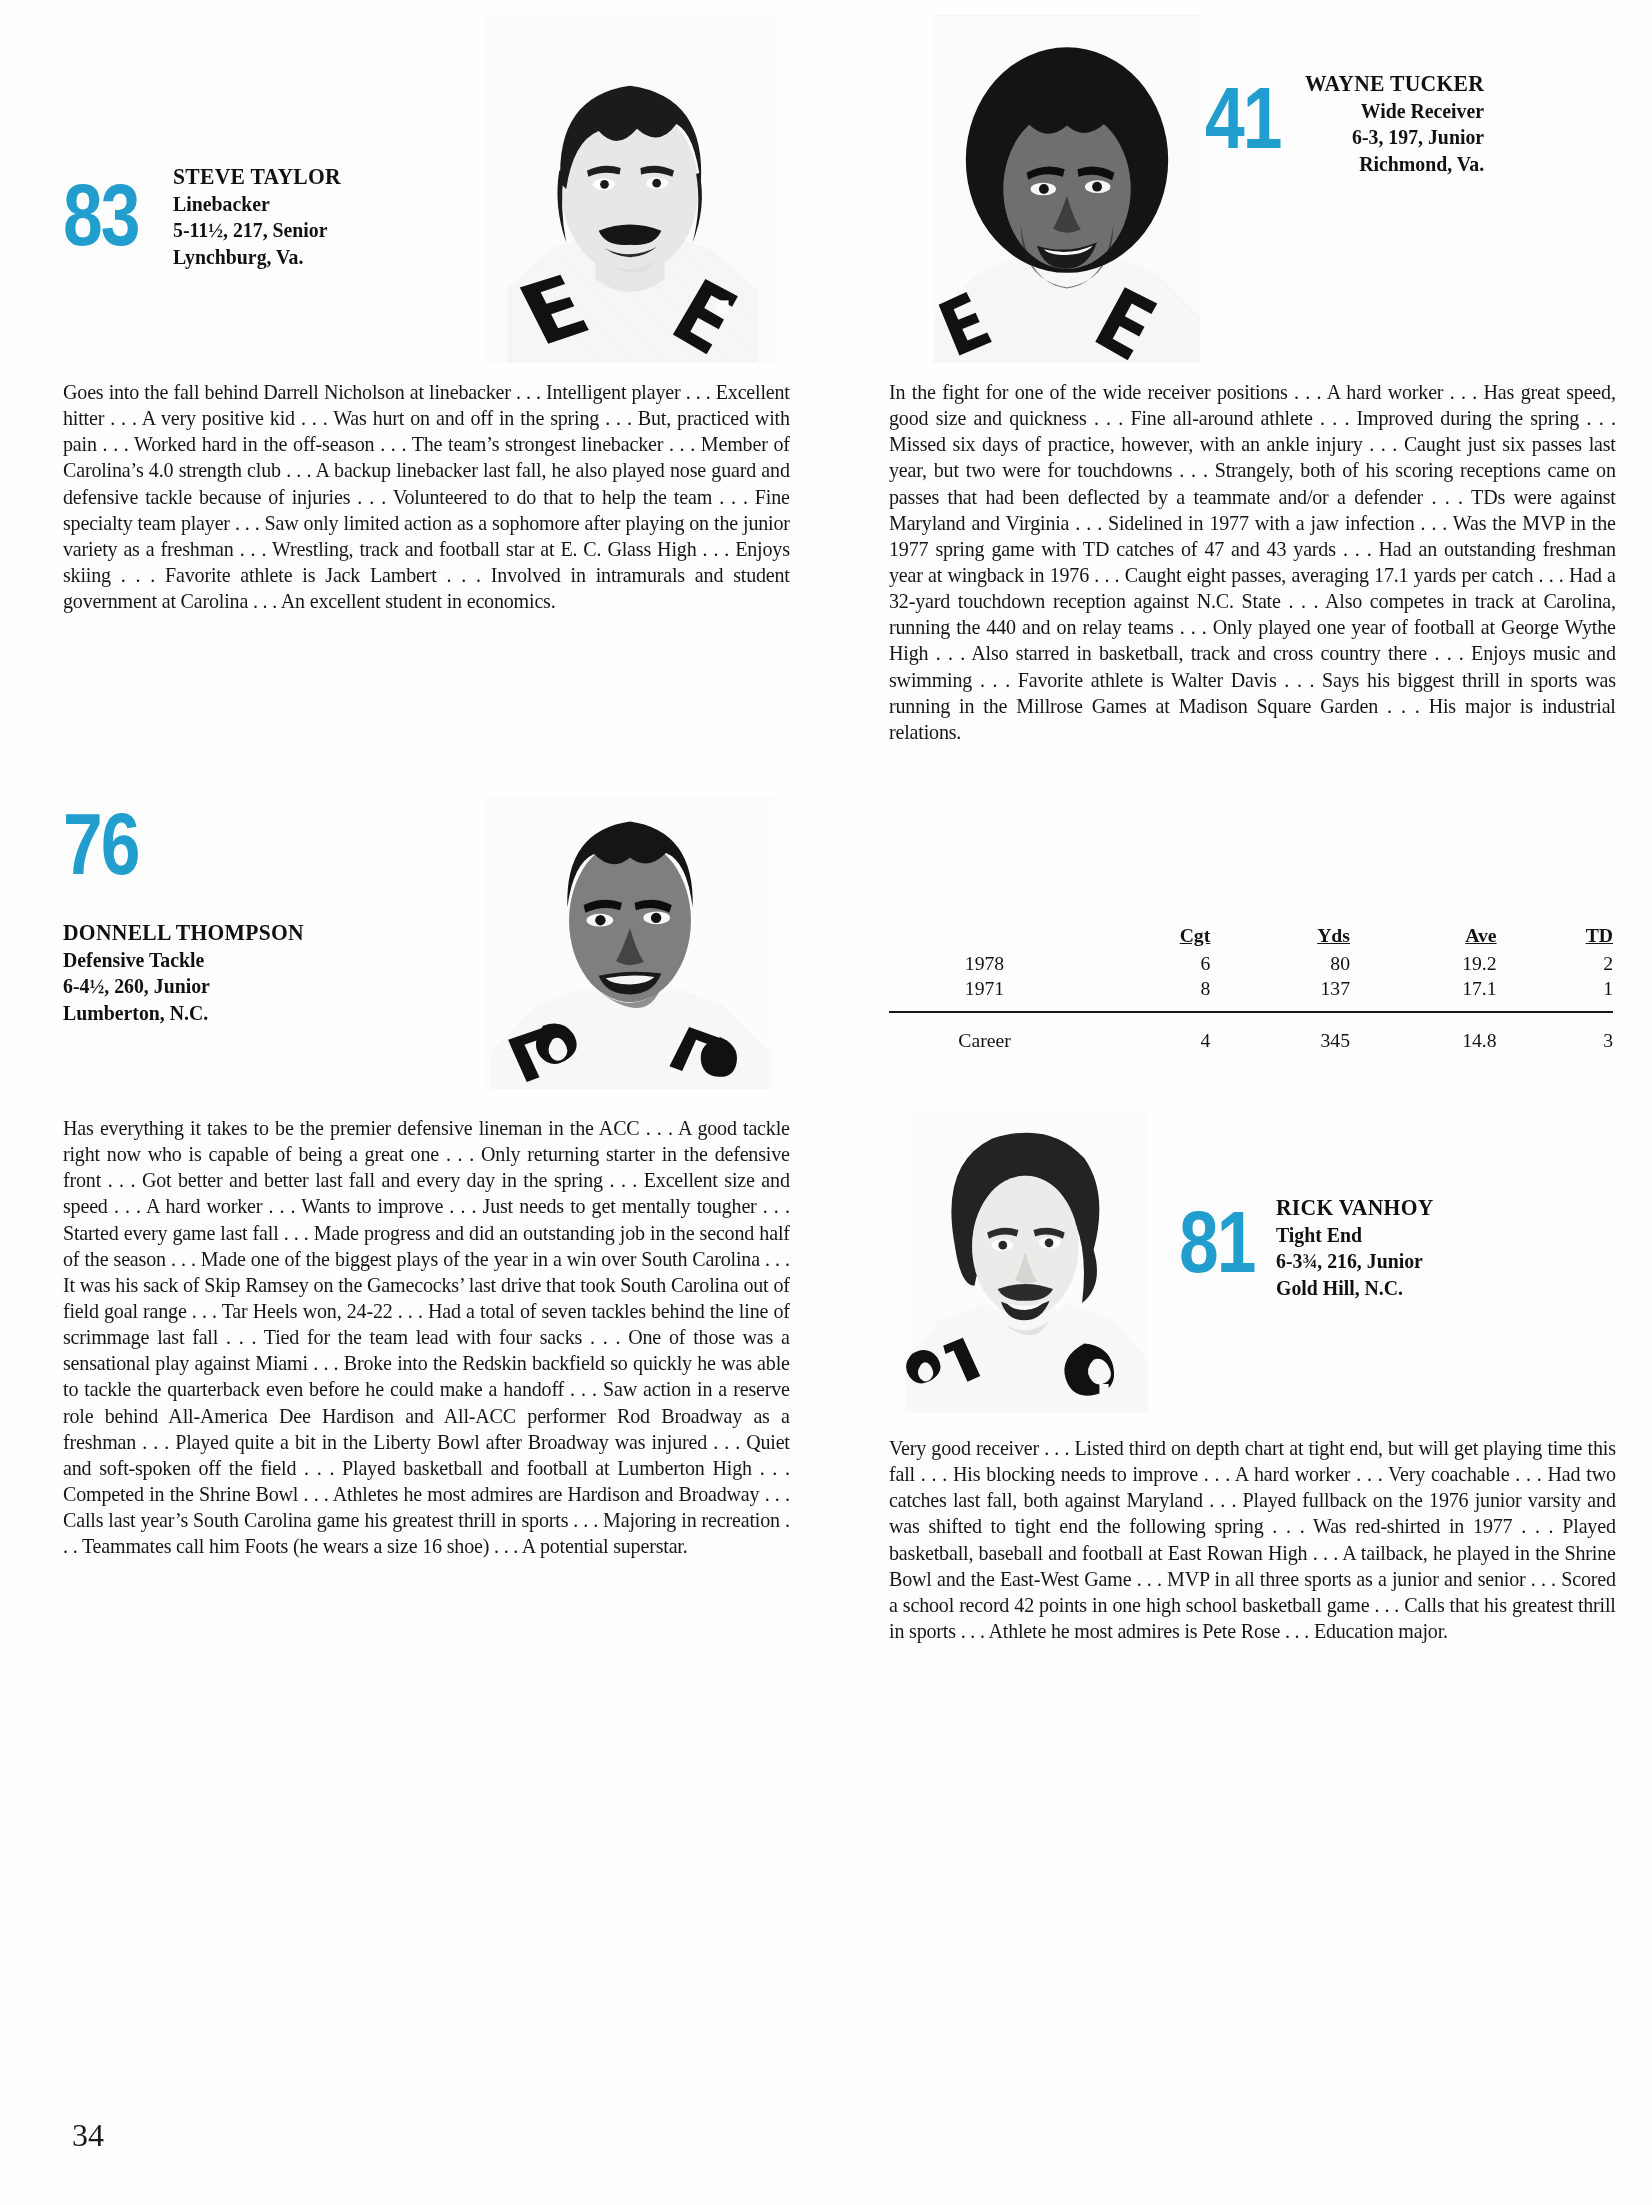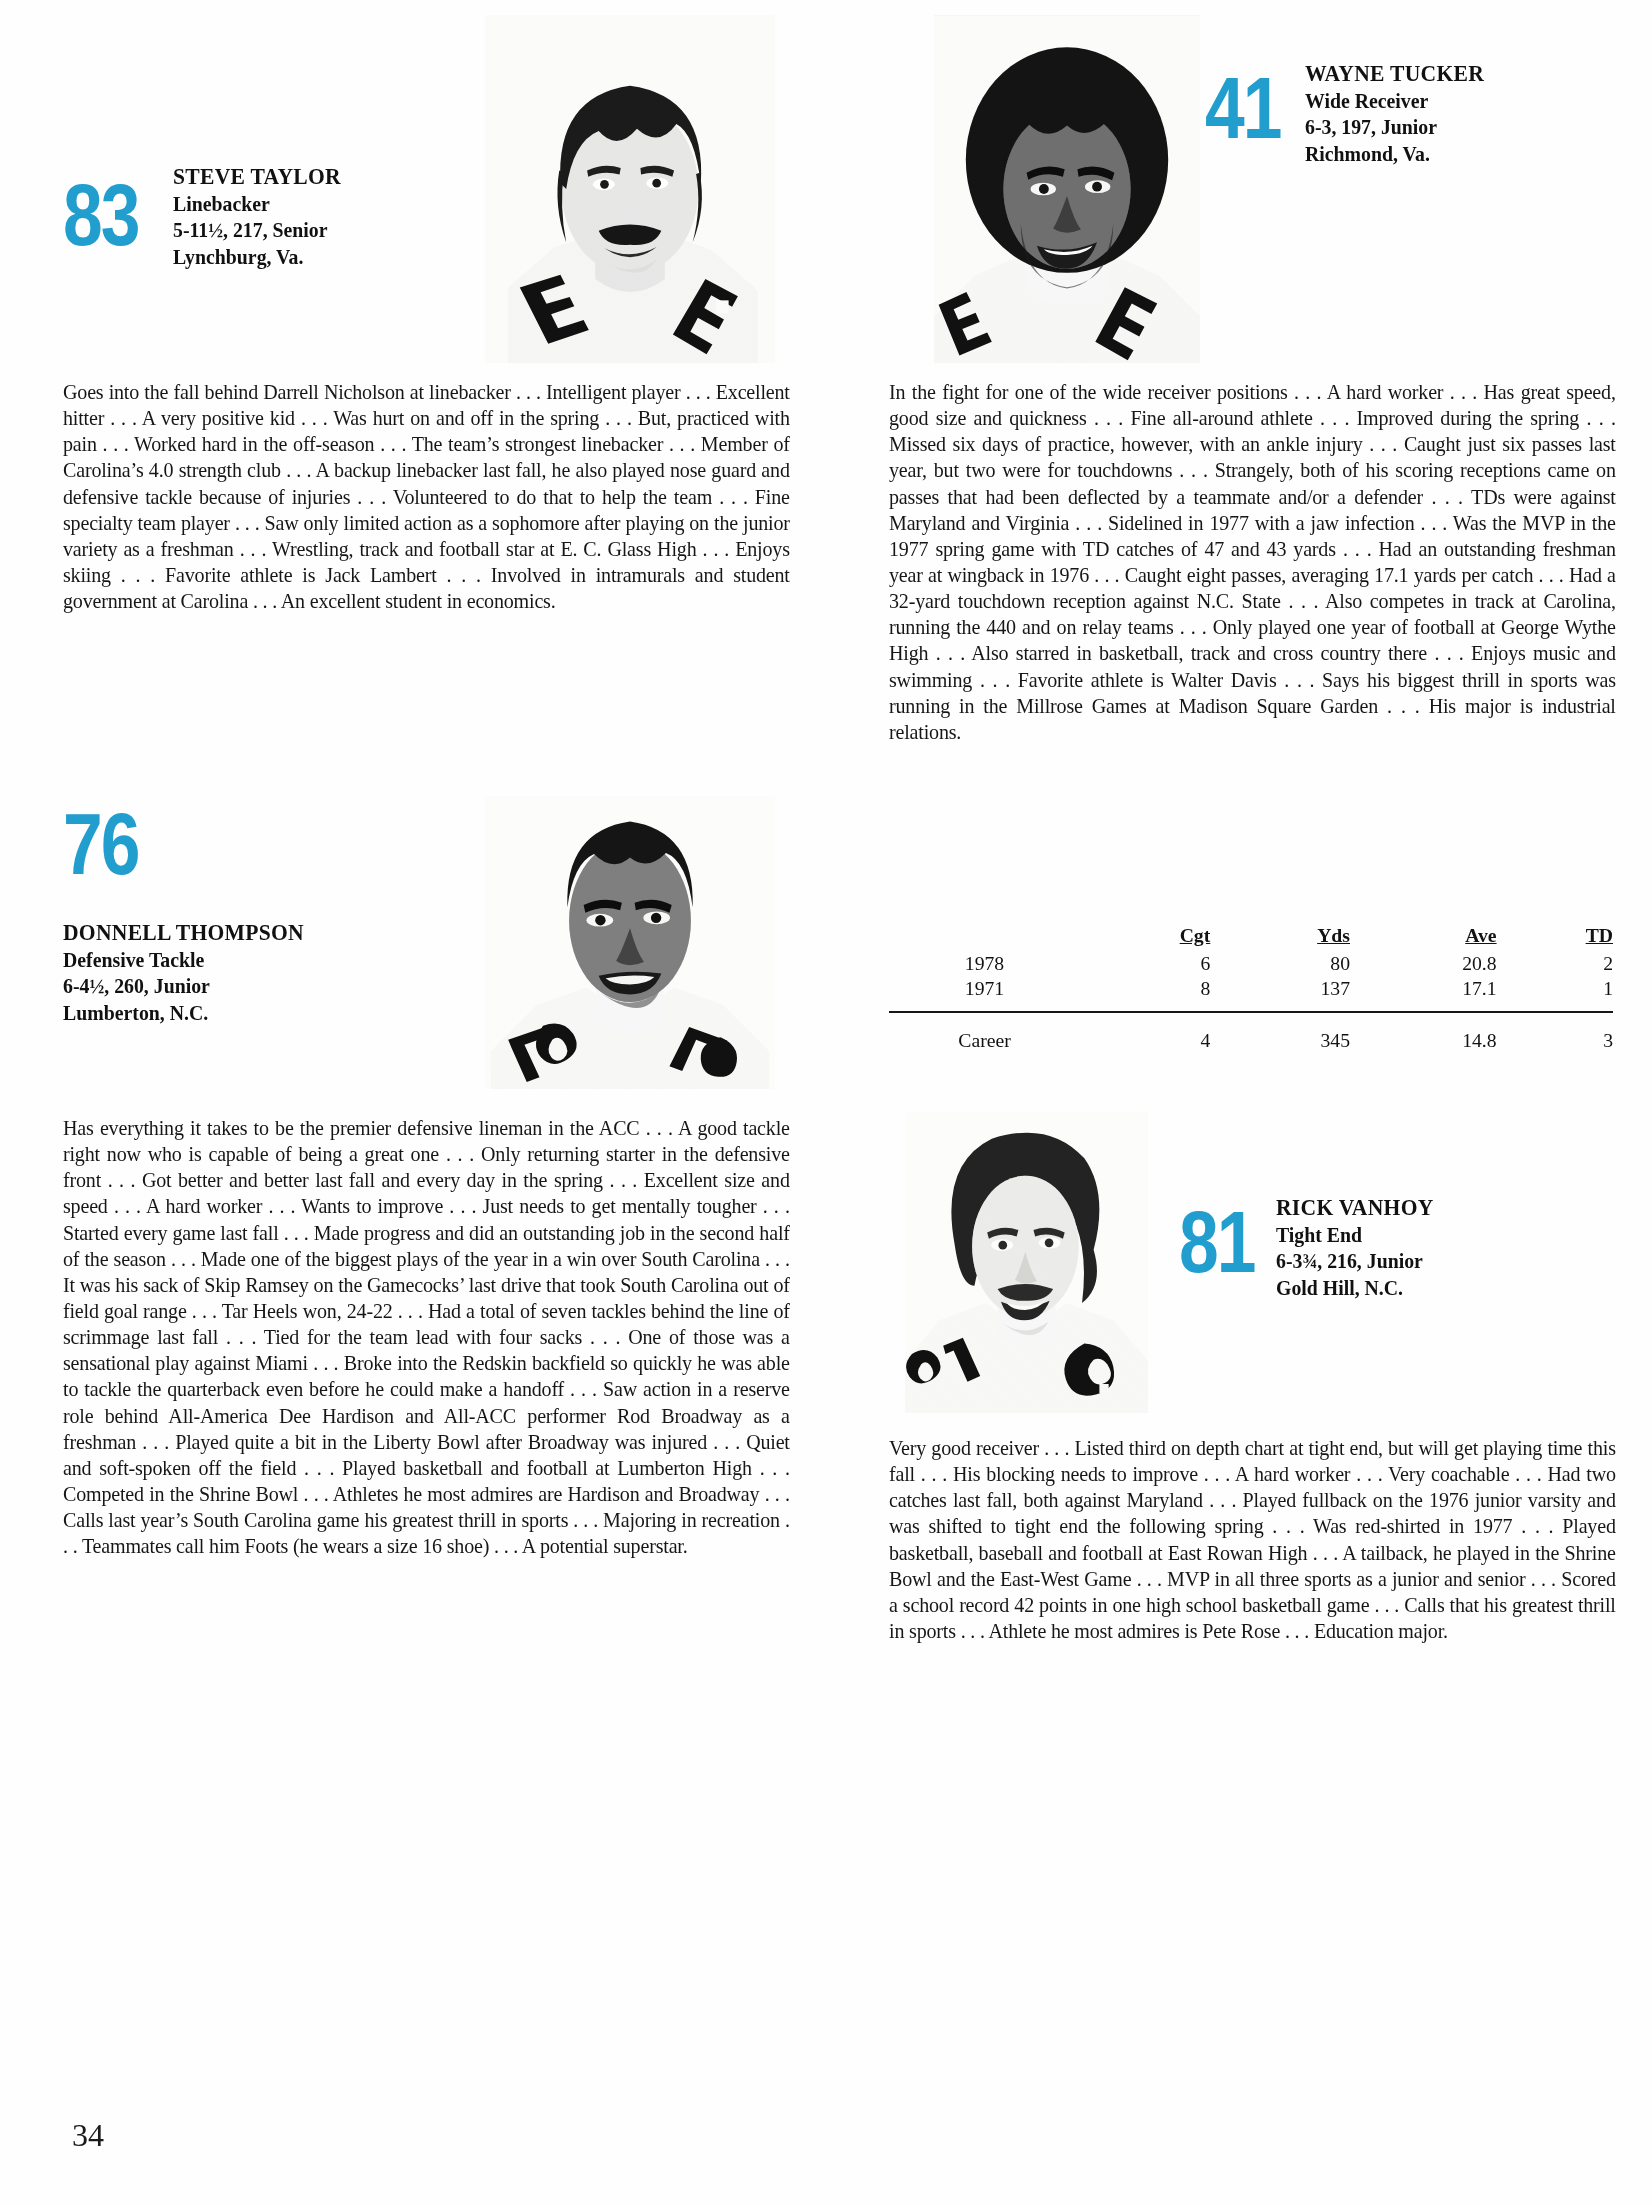--- a/index.html
+++ b/index.html
@@ -350,21 +350,21 @@
         <span class="pline">Lumberton, N.C.</span>
       </div>
     </div>
 
     <div class="bio" style="position:absolute; left:0; top:1115px;">Has everything it takes to be the premier defensive lineman in the ACC . . . A good tackle right now who is capable of being a great one . . . Only returning starter in the defensive front . . . Got better and better last fall and every day in the spring . . . Excellent size and speed . . . A hard worker . . . Wants to improve . . . Just needs to get mentally tougher . . . Started every game last fall . . . Made progress and did an outstanding job in the second half of the season . . . Made one of the biggest plays of the year in a win over South Carolina . . . It was his sack of Skip Ramsey on the Gamecocks’ last drive that took South Carolina out of field goal range . . . Tar Heels won, 24-22 . . . Had a total of seven tackles behind the line of scrimmage last fall . . . Tied for the team lead with four sacks . . . One of those was a sensational play against Miami . . . Broke into the Redskin backfield so quickly he was able to tackle the quarterback even before he could make a handoff . . . Saw action in a reserve role behind All-America Dee Hardison and All-ACC performer Rod Broadway as a freshman . . . Played quite a bit in the Liberty Bowl after Broadway was injured . . . Quiet and soft-spoken off the field . . . Played basketball and football at Lumberton High . . . Competed in the Shrine Bowl . . . Athletes he most admires are Hardison and Broadway . . . Calls last year’s South Carolina game his greatest thrill in sports . . . Majoring in recreation . . . Teammates call him Foots (he wears a size 16 shoe) . . . A potential superstar.</div>
 
   </div>
 
   <div class="col col-right">
 
-    <div class="player-head" style="position:absolute; left:0; top:59px; height:174px; width:695px;">
+    <div class="player-head" style="position:absolute; left:0; top:69px; height:174px; width:695px;text-align:right;">
       <div class="jersey-num" style="position:absolute; left:316px; top:12.7px;">41</div>
       <div class="name-block" style="position:absolute; left:416px; top:0px;">
         <span class="pname">WAYNE TUCKER</span>
         <span class="pline">Wide Receiver</span>
         <span class="pline">6-3, 197, Junior</span>
         <span class="pline">Richmond, Va.</span>
       </div>
     </div>
 
     <div class="bio" style="position:absolute; left:0; top:379px;">In the fight for one of the wide receiver positions . . . A hard worker . . . Has great speed, good size and quickness . . . Fine all-around athlete . . . Improved during the spring . . . Missed six days of practice, however, with an ankle injury . . . Caught just six passes last year, but two were for touchdowns . . . Strangely, both of his scoring receptions came on passes that had been deflected by a teammate and/or a defender . . . TDs were against Maryland and Virginia . . . Sidelined in 1977 with a jaw infection . . . Was the MVP in the 1977 spring game with TD catches of 47 and 43 yards . . . Had an outstanding freshman year at wingback in 1976 . . . Caught eight passes, averaging 17.1 yards per catch . . . Had a 32-yard touchdown reception against N.C. State . . . Also competes in track at Carolina, running the 440 and on relay teams . . . Only played one year of football at George Wythe High . . . Also starred in basketball, track and cross country there . . . Enjoys music and swimming . . . Favorite athlete is Walter Davis . . . Says his biggest thrill in sports was running in the Millrose Games at Madison Square Garden . . . His major is industrial relations.</div>
@@ -377,21 +377,21 @@
           <th>Yds</th>
           <th>Ave</th>
           <th>TD</th>
         </tr>
       </thead>
       <tbody>
         <tr>
           <td class="lbl">1978</td>
           <td>6</td>
           <td>80</td>
-          <td>20.8</td>
+          <td>19.2</td>
           <td>2</td>
         </tr>
         <tr>
           <td class="lbl">1971</td>
           <td>8</td>
           <td>137</td>
           <td>17.1</td>
           <td>1</td>
         </tr>
         <tr class="spacer">

